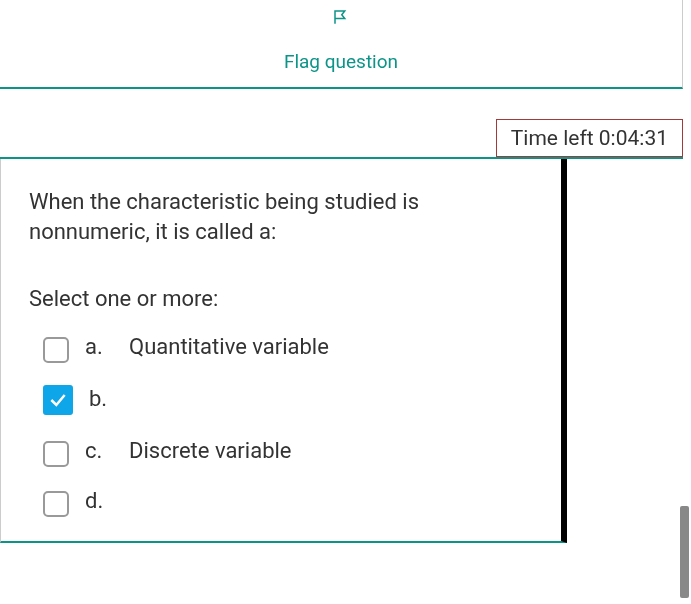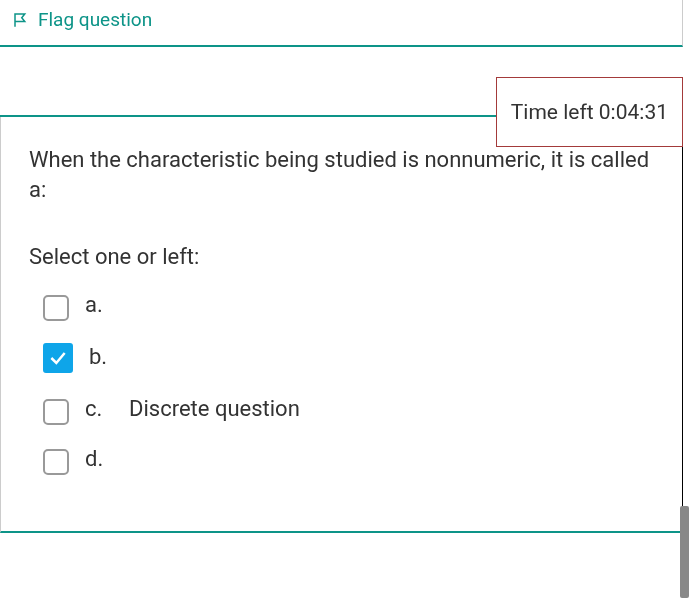--- a/index.html
+++ b/index.html
@@ -13,22 +13,23 @@
       overflow: hidden;
     }
     .flag-bar {
       border: 1px solid #ccc;
       border-top: none;
       border-left: none;
       padding: 8px 12px 14px 12px;
       border-bottom: 2px solid #0d9488;
       display: flex;
       align-items: center;
-      gap: 8px;
+      gap: 24px;
       width: 683px;
+      flex-direction: column;
     }
     .flag-icon {
       width: 18px;
       height: 18px;
       color: #0d9488;
       flex-shrink: 0;
     }
     .flag-link {
       color: #0d9488;
       font-size: 19px;
@@ -47,31 +48,31 @@
       bottom: 0;
       height: 2px;
       background: #0d9488;
     }
     .timer-box {
       position: absolute;
       right: 0;
       top: 0;
       border: 1.5px solid #a33a3a;
       background: #fff;
-      padding: 22px 14px;
+      padding: 6px 14px;
       font-size: 21px;
       color: #333;
       z-index: 2;
     }
     .question-area {
       border-left: 1px solid #ccc;
-      border-right: 1px solid #000000;
+      border-right: 6px solid #000000;
       border-bottom: 2px solid #0d9488;
-      width: 683px;
-      padding: 28px 28px 60px 28px;
+      width: 567px;
+      padding: 28px 28px 28px 28px;
     }
     .question-text {
       font-size: 22px;
       line-height: 1.35;
       color: #333;
       margin-bottom: 40px;
     }
     .prompt-text {
       font-size: 22px;
       color: #333;
@@ -150,39 +151,40 @@
   <div class="timer-line"></div>
   <div class="timer-box">
     <span>Time left</span>
     <span> </span>
     <span>0:04:31</span>
   </div>
 </div>
 
 <div class="question-area">
   <div class="question-text">When the characteristic being studied is nonnumeric, it is called a:</div>
-  <div class="prompt-text">Select one or left:</div>
+  <div class="prompt-text">Select one or more:</div>
 
   <div class="options">
     <div class="option-row">
       <div class="cbox"></div>
       <span class="opt-letter">a.</span>
+      <span class="opt-label">Quantitative variable</span>
     </div>
     <div class="option-row">
       <div class="cbox checked">
         <svg viewBox="0 0 24 24">
             <polyline points="4 12 10 18 20 6"></polyline>
           </svg>
       </div>
       <span class="opt-letter">b.</span>
     </div>
     <div class="option-row">
       <div class="cbox"></div>
       <span class="opt-letter">c.</span>
-      <span class="opt-label">Discrete question</span>
+      <span class="opt-label">Discrete variable</span>
     </div>
     <div class="option-row">
       <div class="cbox"></div>
       <span class="opt-letter">d.</span>
     </div>
   </div>
 </div>
 
 <div class="scrollbar"></div>
 

